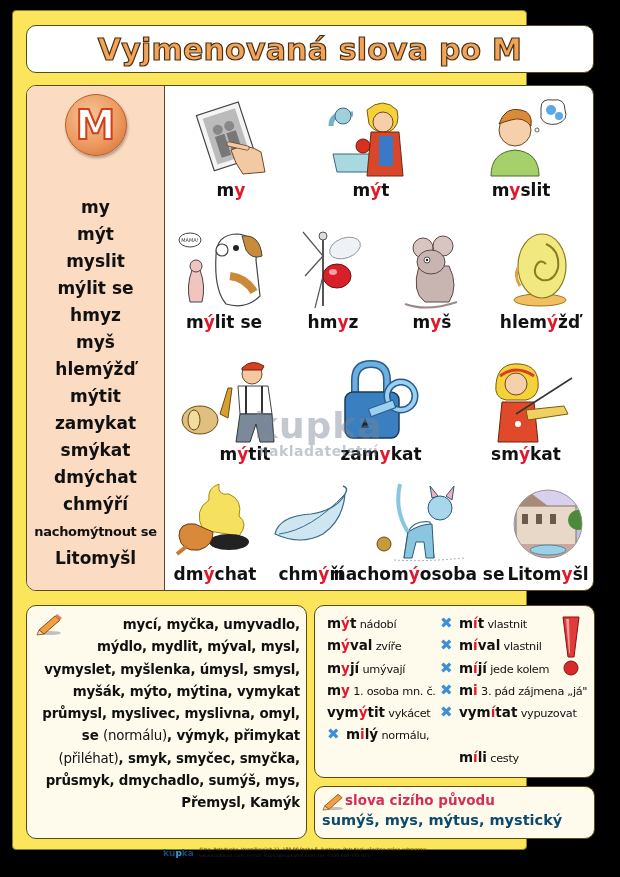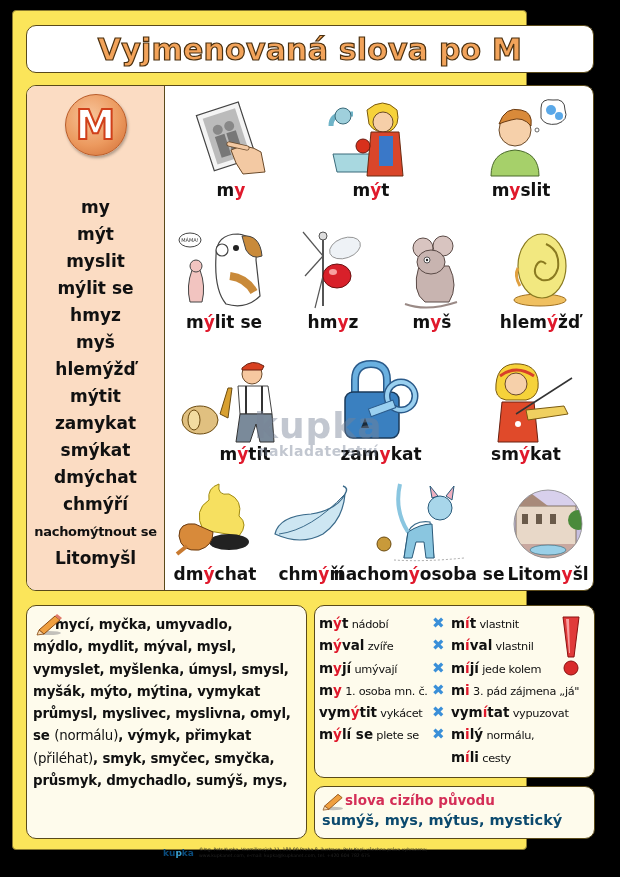--- a/index.html
+++ b/index.html
@@ -57,29 +57,29 @@
   .pic .lbl .r { color: #e0192c; }
   .watermark {
     position: absolute; left: 88px; top: 322px; color: rgba(120,130,150,0.45);
     font-weight: bold; pointer-events: none; text-align: center; line-height: 1;
   }
   .watermark .big { font-size: 36px; letter-spacing: 1px; }
   .watermark .sm { font-size: 14px; letter-spacing: 0.5px; }
   .box-a {
     position: absolute; left: 13px; top: 594px; width: 281px; height: 234px;
     background: #fefbec; border: 1.5px solid #5a4a1a; border-radius: 10px;
-    padding: 8px 6px 0 6px; text-align: left;
+    padding: 8px 6px 0 6px; text-align: right;
   }
   .box-a p { font-size: 13.4px; font-weight: bold; color: #111; line-height: 22.3px; letter-spacing: -0.2px; }
   .box-a .n { font-weight: normal; }
   .pencil { position: absolute; }
   .box-b {
     position: absolute; left: 301px; top: 594px; width: 281px; height: 173px;
     background: #fefbec; border: 1.5px solid #5a4a1a; border-radius: 10px;
-    padding: 7px 0 0 4px;
+    padding: 7px 0 0 12px;
   }
   .pair-row { display: flex; align-items: flex-start; font-size: 12px; line-height: 21.3px; color: #111; white-space: nowrap; }
   .pair-row .lft { width: 113px; }
   .pair-row .x { width: 19px; color: #3a8fd8; font-weight: bold; font-size: 15px; }
   .pair-row .rgt { }
   .pair-row b { font-size: 13.5px; }
   .pair-row .r { color: #e0192c; }
   .pair-row .sub { font-size: 11.3px; letter-spacing: -0.3px; }
   .excl { position: absolute; right: 12px; top: 9px; }
   .box-c {
@@ -366,20 +366,21 @@
       <path d="M20 4 L25 8 L27 6 L22 2 Z" fill="#e07a6a"></path>
     </svg>
     <p style="padding-left:22px;">mycí, myčka, umyvadlo,</p>
     <p>mýdlo, mydlit, mýval, mysl,</p>
     <p>vymyslet, myšlenka, úmysl, smysl,</p>
     <p>myšák, mýto, mýtina, vymykat</p>
     <p>průmysl, myslivec, myslivna, omyl,</p>
     <p><span>se </span><span class="n">(normálu)</span><span>, výmyk, přimykat</span></p>
     <p><span class="n">(přiléhat)</span><span>, smyk, smyčec, smyčka,</span></p>
     <p>průsmyk, dmychadlo, sumýš, mys,</p>
+    <p>Přemysl, Kamýk</p>
   </div>
 
   <div class="box-b">
     <div class="pair-row">
       <div class="lft"><b>m</b><b class="r">ý</b><b>t</b><span class="sub"> nádobí</span></div>
       <div class="x">✖</div>
       <div class="rgt"><b>m</b><b class="r">í</b><b>t</b><span class="sub"> vlastnit</span></div>
     </div>
     <div class="pair-row">
       <div class="lft"><b>m</b><b class="r">ý</b><b>val</b><span class="sub"> zvíře</span></div>
@@ -395,21 +396,20 @@
       <div class="lft"><b>m</b><b class="r">y</b><b></b><span class="sub"> 1. osoba mn. č.</span></div>
       <div class="x">✖</div>
       <div class="rgt"><b>m</b><b class="r">i</b><b></b><span class="sub"> 3. pád zájmena „já"</span></div>
     </div>
     <div class="pair-row">
       <div class="lft"><b>vym</b><b class="r">ý</b><b>tit</b><span class="sub"> vykácet</span></div>
       <div class="x">✖</div>
       <div class="rgt"><b>vym</b><b class="r">í</b><b>tat</b><span class="sub"> vypuzovat</span></div>
     </div>
     <div class="pair-row">
-      <div class="lft"><b>m</b><b class="r">ý</b><b>lí se</b><span class="sub"> plete se</span></div>
       <div class="x">✖</div>
       <div class="rgt"><b>m</b><b class="r">i</b><b>lý</b><span class="sub"> normálu,</span></div>
     </div>
     <div class="pair-row">
       <div class="lft"></div>
       <div class="x"></div>
       <div class="rgt"><b>m</b><b class="r">í</b><b>li</b><span class="sub"> cesty</span></div>
     </div>
     <svg class="excl" width="22" height="62" viewBox="0 0 22 62">
       <path d="M3 2 L19 2 L14 42 L8 42 Z" fill="#e03a3a" stroke="#8a1010" stroke-width="1"></path>

